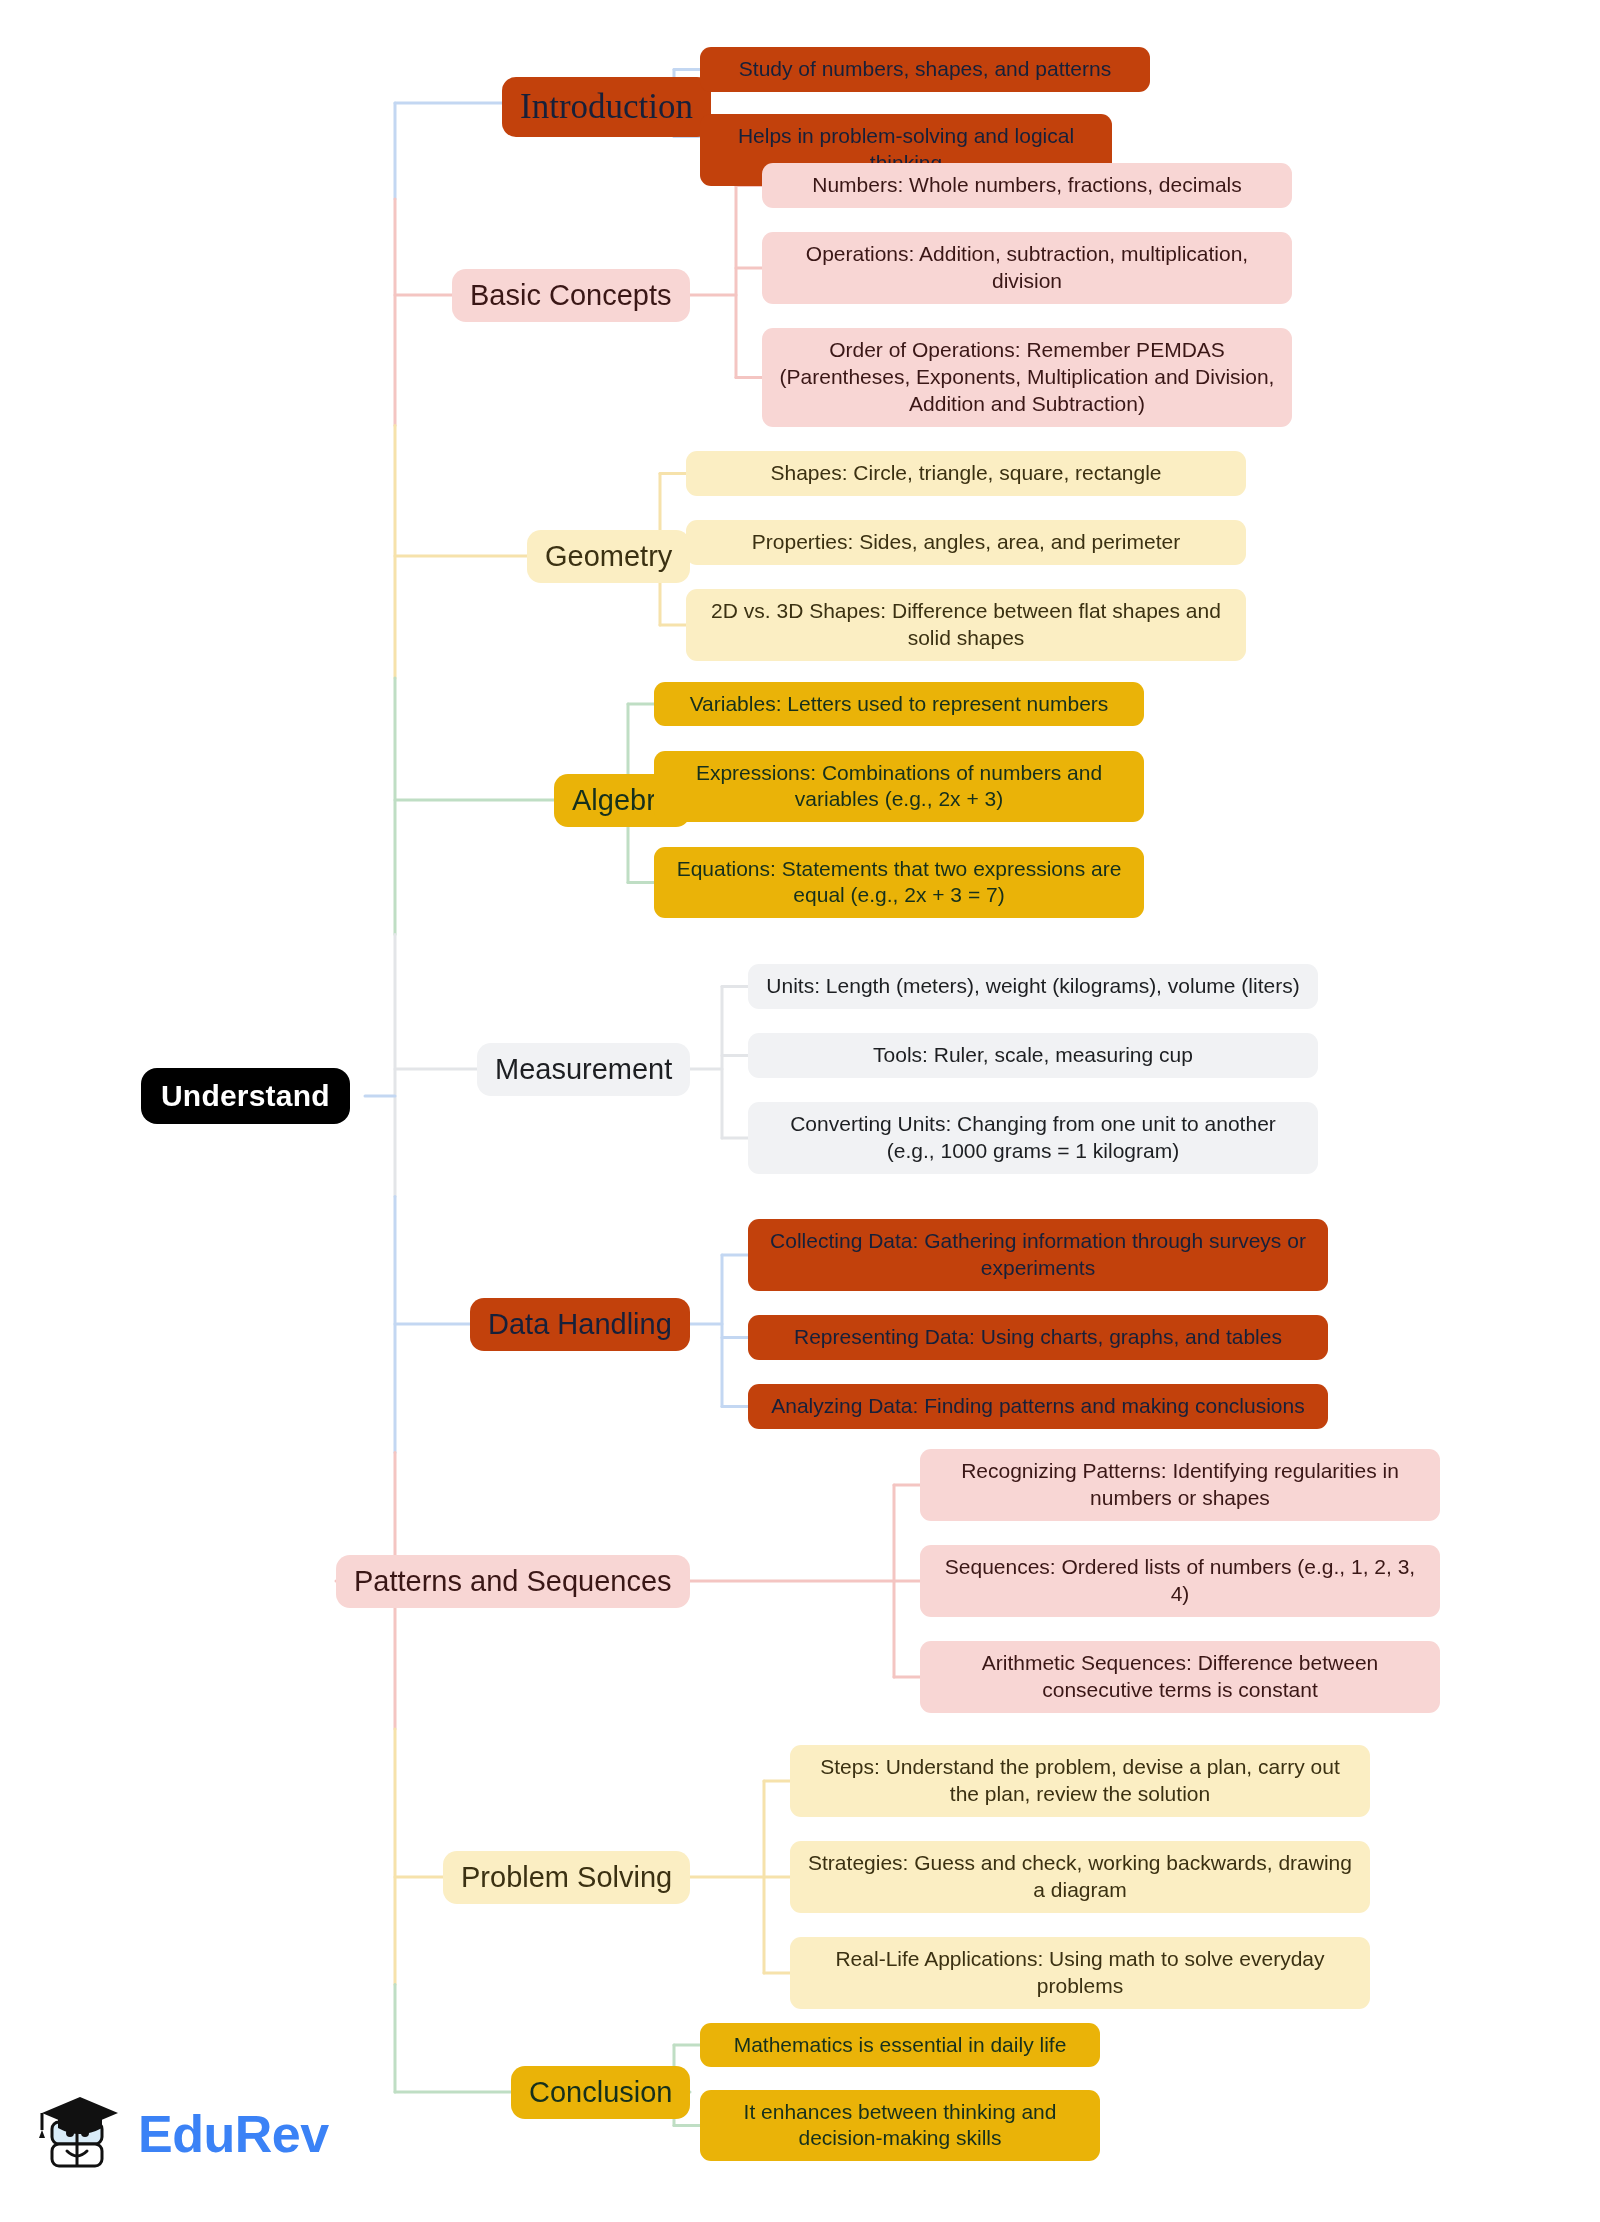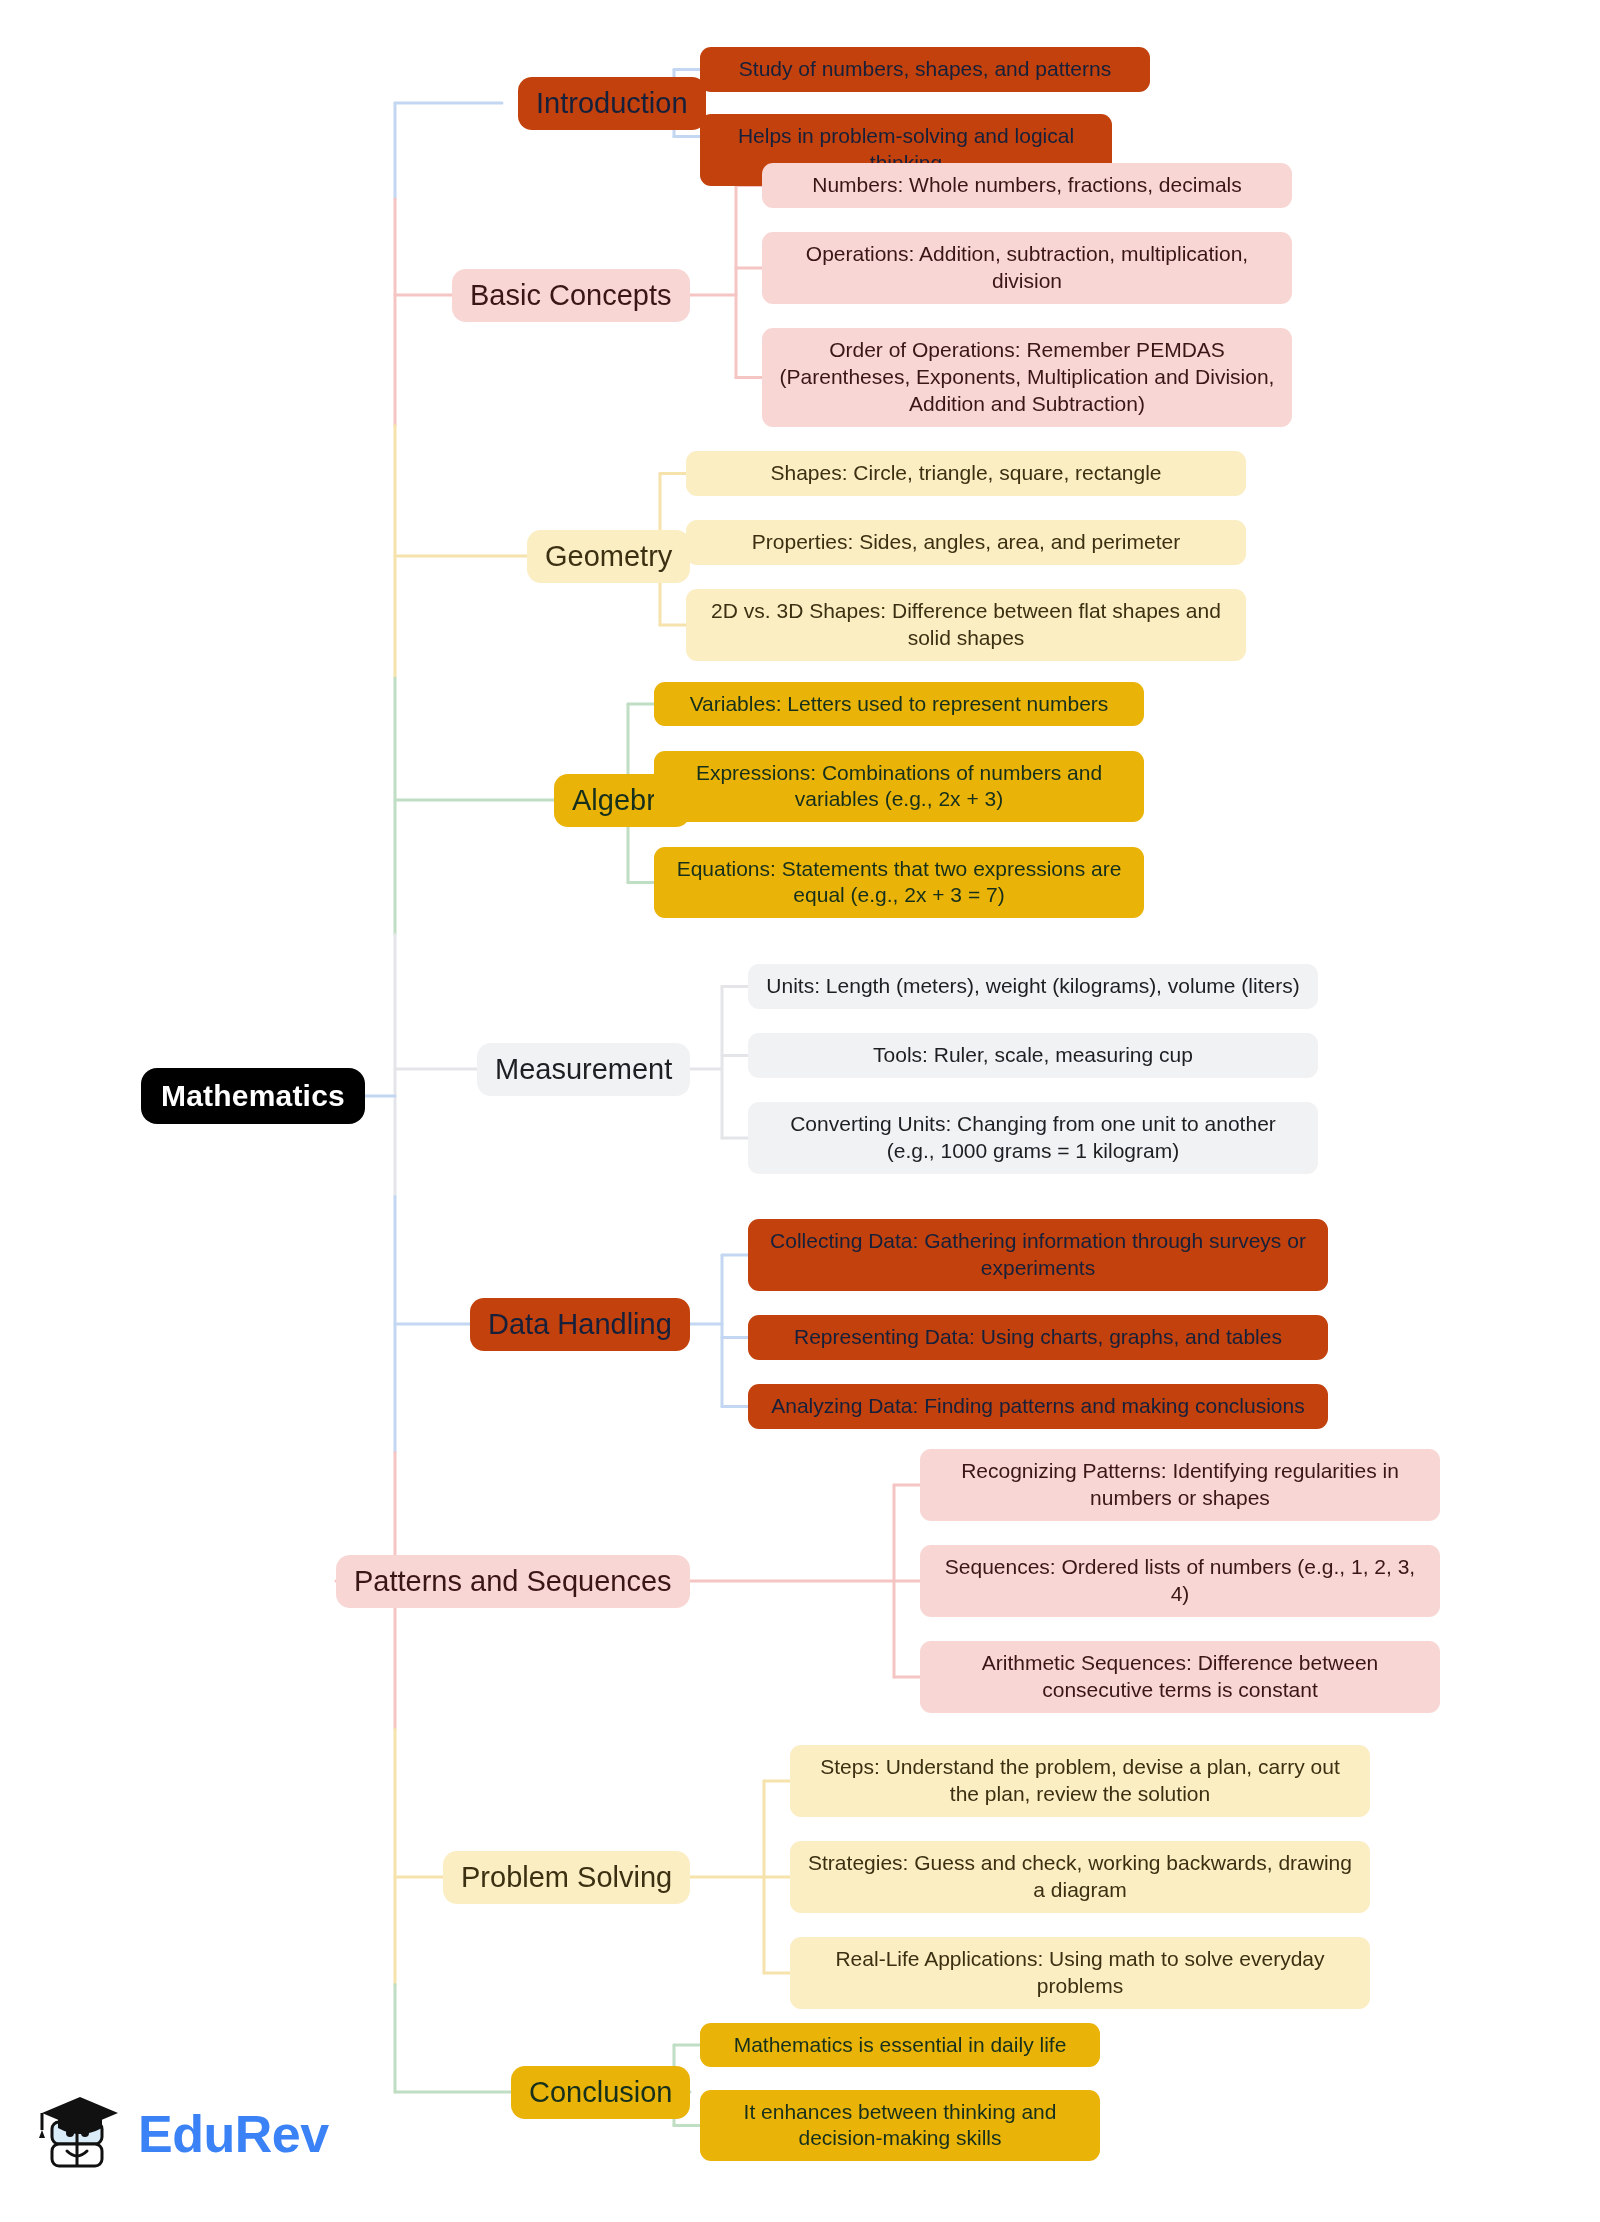--- a/index.html
+++ b/index.html
@@ -117,21 +117,21 @@
       <path d="M395 1196.5 L395 1452.5" stroke="#c3d7f2" stroke-width="3" fill="none" stroke-linecap="round"></path>
       <path d="M395 1324 L470 1324" stroke="#c3d7f2" stroke-width="3" fill="none" stroke-linecap="round"></path>
       <path d="M395 1452.5 L395 1729" stroke="#f4c5c2" stroke-width="3" fill="none" stroke-linecap="round"></path>
       <path d="M395 1581 L336 1581" stroke="#f4c5c2" stroke-width="3" fill="none" stroke-linecap="round"></path>
       <path d="M395 1729 L395 1984.5" stroke="#f6e2ab" stroke-width="3" fill="none" stroke-linecap="round"></path>
       <path d="M395 1877 L443 1877" stroke="#f6e2ab" stroke-width="3" fill="none" stroke-linecap="round"></path>
       <path d="M395 1984.5 L395 2092" stroke="#bfdec4" stroke-width="3" fill="none" stroke-linecap="round"></path>
       <path d="M395 2092 L511 2092" stroke="#bfdec4" stroke-width="3" fill="none" stroke-linecap="round"></path>
       <path d="M365 1096 L395 1096" stroke="#c3d7f2" stroke-width="3" fill="none" stroke-linecap="round"></path>
     </svg>
-<div class="node branch c-blue" style="font-size: 29px; left: 518px; top: 76.5px;">Introduction</div>
+<div class="node branch c-blue" style="font-size: 35px; left: 502px; top: 76.5px; font-family: Liberation Serif, serif;">Introduction</div>
     <div class="node leaf c-blue" style="width: 450px; left: 700px; top: 47px;">Study of numbers, shapes, and patterns</div>
     <div class="node leaf c-blue" style="width: 412px; left: 700px; top: 114px;">Helps in problem-solving and logical thinking</div>
     <div class="node branch c-pink" style="font-size: 29px; left: 452px; top: 268.5px;">Basic Concepts</div>
     <div class="node leaf c-pink" style="width: 530px; left: 762px; top: 163px;">Numbers: Whole numbers, fractions, decimals</div>
     <div class="node leaf c-pink" style="width: 530px; left: 762px; top: 232px;">Operations: Addition, subtraction, multiplication, division</div>
     <div class="node leaf c-pink" style="width: 530px; left: 762px; top: 328px;">Order of Operations: Remember PEMDAS (Parentheses, Exponents, Multiplication and Division, Addition and Subtraction)</div>
     <div class="node branch c-yellow" style="font-size: 29px; left: 527px; top: 529.5px;">Geometry</div>
     <div class="node leaf c-yellow" style="width: 560px; left: 686px; top: 451px;">Shapes: Circle, triangle, square, rectangle</div>
     <div class="node leaf c-yellow" style="width: 560px; left: 686px; top: 520px;">Properties: Sides, angles, area, and perimeter</div>
     <div class="node leaf c-yellow" style="width: 560px; left: 686px; top: 589px;">2D vs. 3D Shapes: Difference between flat shapes and solid shapes</div>
@@ -151,21 +151,21 @@
     <div class="node leaf c-pink" style="width: 520px; left: 920px; top: 1449px;">Recognizing Patterns: Identifying regularities in numbers or shapes</div>
     <div class="node leaf c-pink" style="width: 520px; left: 920px; top: 1545px;">Sequences: Ordered lists of numbers (e.g., 1, 2, 3, 4)</div>
     <div class="node leaf c-pink" style="width: 520px; left: 920px; top: 1641px;">Arithmetic Sequences: Difference between consecutive terms is constant</div>
     <div class="node branch c-yellow" style="font-size: 29px; left: 443px; top: 1850.5px;">Problem Solving</div>
     <div class="node leaf c-yellow" style="width: 580px; left: 790px; top: 1745px;">Steps: Understand the problem, devise a plan, carry out the plan, review the solution</div>
     <div class="node leaf c-yellow" style="width: 580px; left: 790px; top: 1841px;">Strategies: Guess and check, working backwards, drawing a diagram</div>
     <div class="node leaf c-yellow" style="width: 580px; left: 790px; top: 1937px;">Real-Life Applications: Using math to solve everyday problems</div>
     <div class="node branch c-green" style="font-size: 29px; left: 511px; top: 2065.5px;">Conclusion</div>
     <div class="node leaf c-green" style="width: 400px; left: 700px; top: 2022.5px;">Mathematics is essential in daily life</div>
     <div class="node leaf c-green" style="width: 400px; left: 700px; top: 2089.5px;">It enhances between thinking and decision-making skills</div>
-    <div class="node root" style="left: 141px; top: 1068px;">Mathematics</div>
+    <div class="node root" style="left: 141px; top: 1068px;">Understand</div>
   </div>
 
 <div id="logo">
   <div class="mark">
     <svg viewBox="0 0 92 92" width="92" height="92" xmlns="http://www.w3.org/2000/svg">
 
       <rect x="18" y="34" width="50" height="22" rx="7" fill="#d9ecf8" stroke="#111" stroke-width="3"></rect>
       <rect x="18" y="56" width="50" height="22" rx="7" fill="#ffffff" stroke="#111" stroke-width="3"></rect>
       <line x1="43" y1="34" x2="43" y2="78" stroke="#111" stroke-width="3"></line>
 

